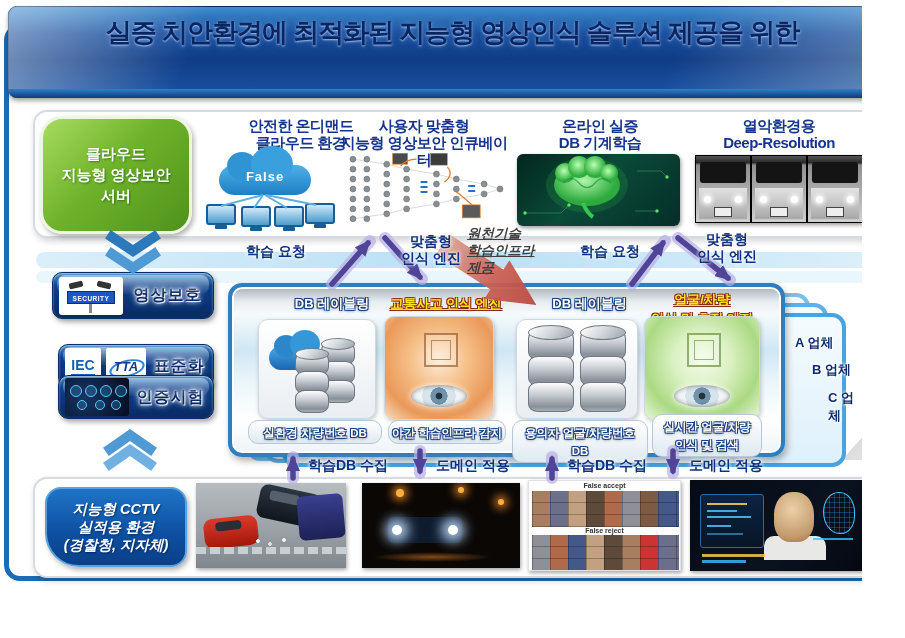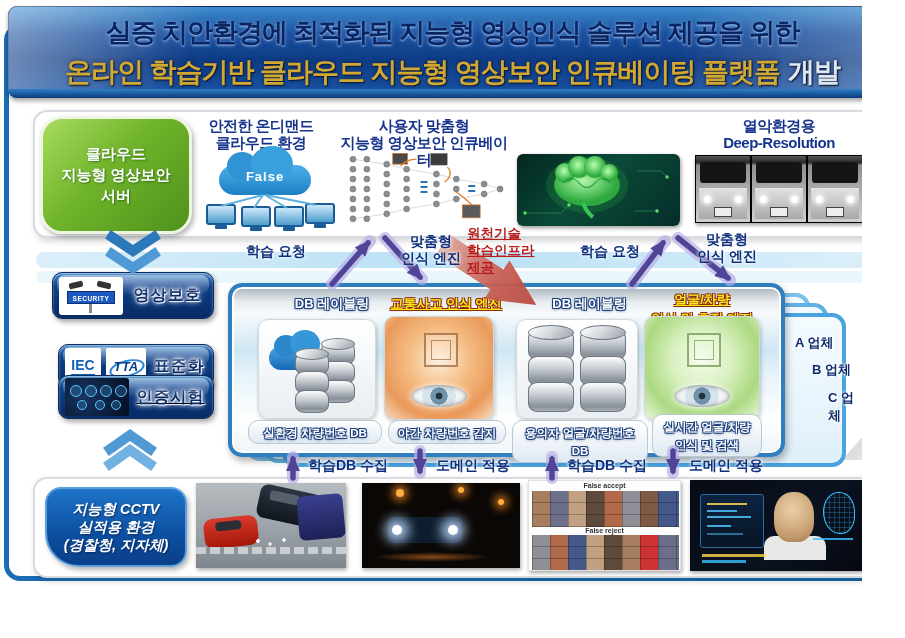--- a/index.html
+++ b/index.html
@@ -74,22 +74,22 @@
     background:linear-gradient(90deg,#dbeffa,#b9e0f5 50%,#dbeffa);z-index:2;}
   .waveband2{position:absolute;left:36px;top:271px;width:833px;height:12px;border-radius:6px;
     background:#e9f6fc;z-index:2;}
   .gray-wedge{position:absolute;left:833px;top:398px;width:64px;height:62px;z-index:3;
     background:linear-gradient(135deg,#c4c4c4,#efefef);
     clip-path:polygon(100% 0,14% 100%,100% 100%);}
 
   
   .navlbl{position:absolute;z-index:45;font-weight:bold;color:#10307e;font-size:14px;text-align:center;
     text-shadow:0 0 3px #fff,0 0 5px #fff;}
-  .coretech{position:absolute;left:467px;top:226px;z-index:45;font-weight:bold;font-size:13.5px;color:#b91c1c;
-    line-height:1.25;text-decoration:underline;}
+  .coretech{position:absolute;left:467px;top:226px;z-index:45;font-weight:bold;font-size:13.5px;color:#404040;
+    line-height:1.25;text-decoration:underline;font-style:italic;}
   .red-arrow{position:absolute;left:441px;top:226px;width:112px;height:46px;z-index:40;
     background:linear-gradient(90deg,#dca49a 0%,#c96155 55%,#b94a3f 100%);
     clip-path:polygon(0 24%,58% 24%,58% 0,100% 50%,58% 100%,58% 76%,0 76%);
     transform:rotate(33deg);transform-origin:8% 50%;opacity:.95;}
 
   
   .sbox{position:absolute;border-radius:10px;z-index:6;
     background:linear-gradient(180deg,#3d85c8 0%,#0d3f8a 30%,#072a63 100%);
     border:1px solid #0a2c5e;box-shadow:2px 3px 5px rgba(0,0,0,.35), inset 0 1px 2px rgba(255,255,255,.6);
     display:flex;align-items:center;padding:3px 6px;box-sizing:border-box;gap:5px;}
@@ -236,44 +236,45 @@
 </style>
 </head>
 <body>
 
 <div id="canvas">
 
   <div class="outer-frame"></div>
 
   <div class="title-banner">
     <div class="title-l1">실증 치안환경에 최적화된 지능형 영상인식 솔루션 제공을 위한</div>
-    <div class="title-l2">
-      <span>온라인 학습기반 클라우드 지능형 영상보안 인큐베이팅 플랫폼</span><span class="suffix">개발</span>
-    </div>
   </div>
 
   <div class="waveband1"></div>
   <div class="waveband2"></div>
   <div class="gray-wedge"></div>
 
   <div id="top-row" class="row-card"></div>
 
   <div class="green-box">
     <span>클라우드</span>
     <span>지능형 영상보안</span>
     <span>서버</span>
   </div>
 
-  <div class="hdr" style="left:192px;top:118px;width:138px;">
+  <div class="hdr" style="left:192px;top:118px;width:138px;padding-left:40px;">
     <span>안전한 온디맨드</span><br>
     <span>클라우드 환경</span>
   </div>
   <div class="hdr" style="left:336px;top:118px;width:176px;">
     <span>사용자 맞춤형</span><br>
     <span>지능형 영상보안 인큐베이터</span>
+  </div>
+  <div class="hdr" style="left:520px;top:118px;width:160px;">
+    <span>온라인 실증</span><br>
+    <span>DB 기계학습</span>
   </div>
   <div class="hdr" style="left:690px;top:118px;width:178px;">
     <span>열악환경용</span><br>
     <span>Deep-Resolution</span>
   </div>
 
   <div class="cloudbig">
     <span class="cloud-txt">False</span>
   </div>
   <div class="dev" style="left:206px;top:204px;"></div>
@@ -420,21 +421,21 @@
     <div class="logo-tile" style="width:36px;">
       <span class="iec-txt">IEC</span>
     </div>
     <div class="logo-tile" style="width:40px;">
       <span class="tta-swoosh"></span>
       <span class="tta-txt">TTA</span>
     </div>
     <span class="sbox-label">표준화</span>
   </div>
 
-  <div class="sbox" style="left:58px;top:375px;width:156px;height:44px;text-decoration:underline;">
+  <div class="sbox" style="left:58px;top:375px;width:156px;height:44px;">
     <div class="cert-tile">
         <i></i>
         <i></i>
         <i></i>
         <i></i>
         <i></i>
         <i></i>
         <i></i>
       </div>
     <span class="sbox-label">인증시험</span>
@@ -501,21 +502,21 @@
 
     <div class="icon-tile glow-tile-g" style="left:412px;top:29px;width:114px;height:102px;">
       <div class="chip green" style="left:42px;top:16px;"></div>
       <div class="eye" style="left:29px;top:68px;"></div>
     </div>
 
     <div class="pill" style="left:16px;top:133px;width:134px;">
       <span class="wlabel">실환경 차량번호 DB</span>
     </div>
     <div class="pill" style="left:156px;top:133px;width:118px;">
-      <span class="wlabel">야간 차량번호 감지</span>
+      <span class="wlabel">야간 학습인프라 감지</span>
     </div>
     <div class="pill" style="left:280px;top:133px;width:136px;">
       <span class="wlabel">용의자 얼굴/차량번호 DB</span>
     </div>
     <div class="pill" style="left:420px;top:127px;width:110px;">
       <span class="wlabel">실시간 얼굴/차량</span><br>
       <span class="wlabel">인식 및 검색</span>
     </div>
   </div>
 

